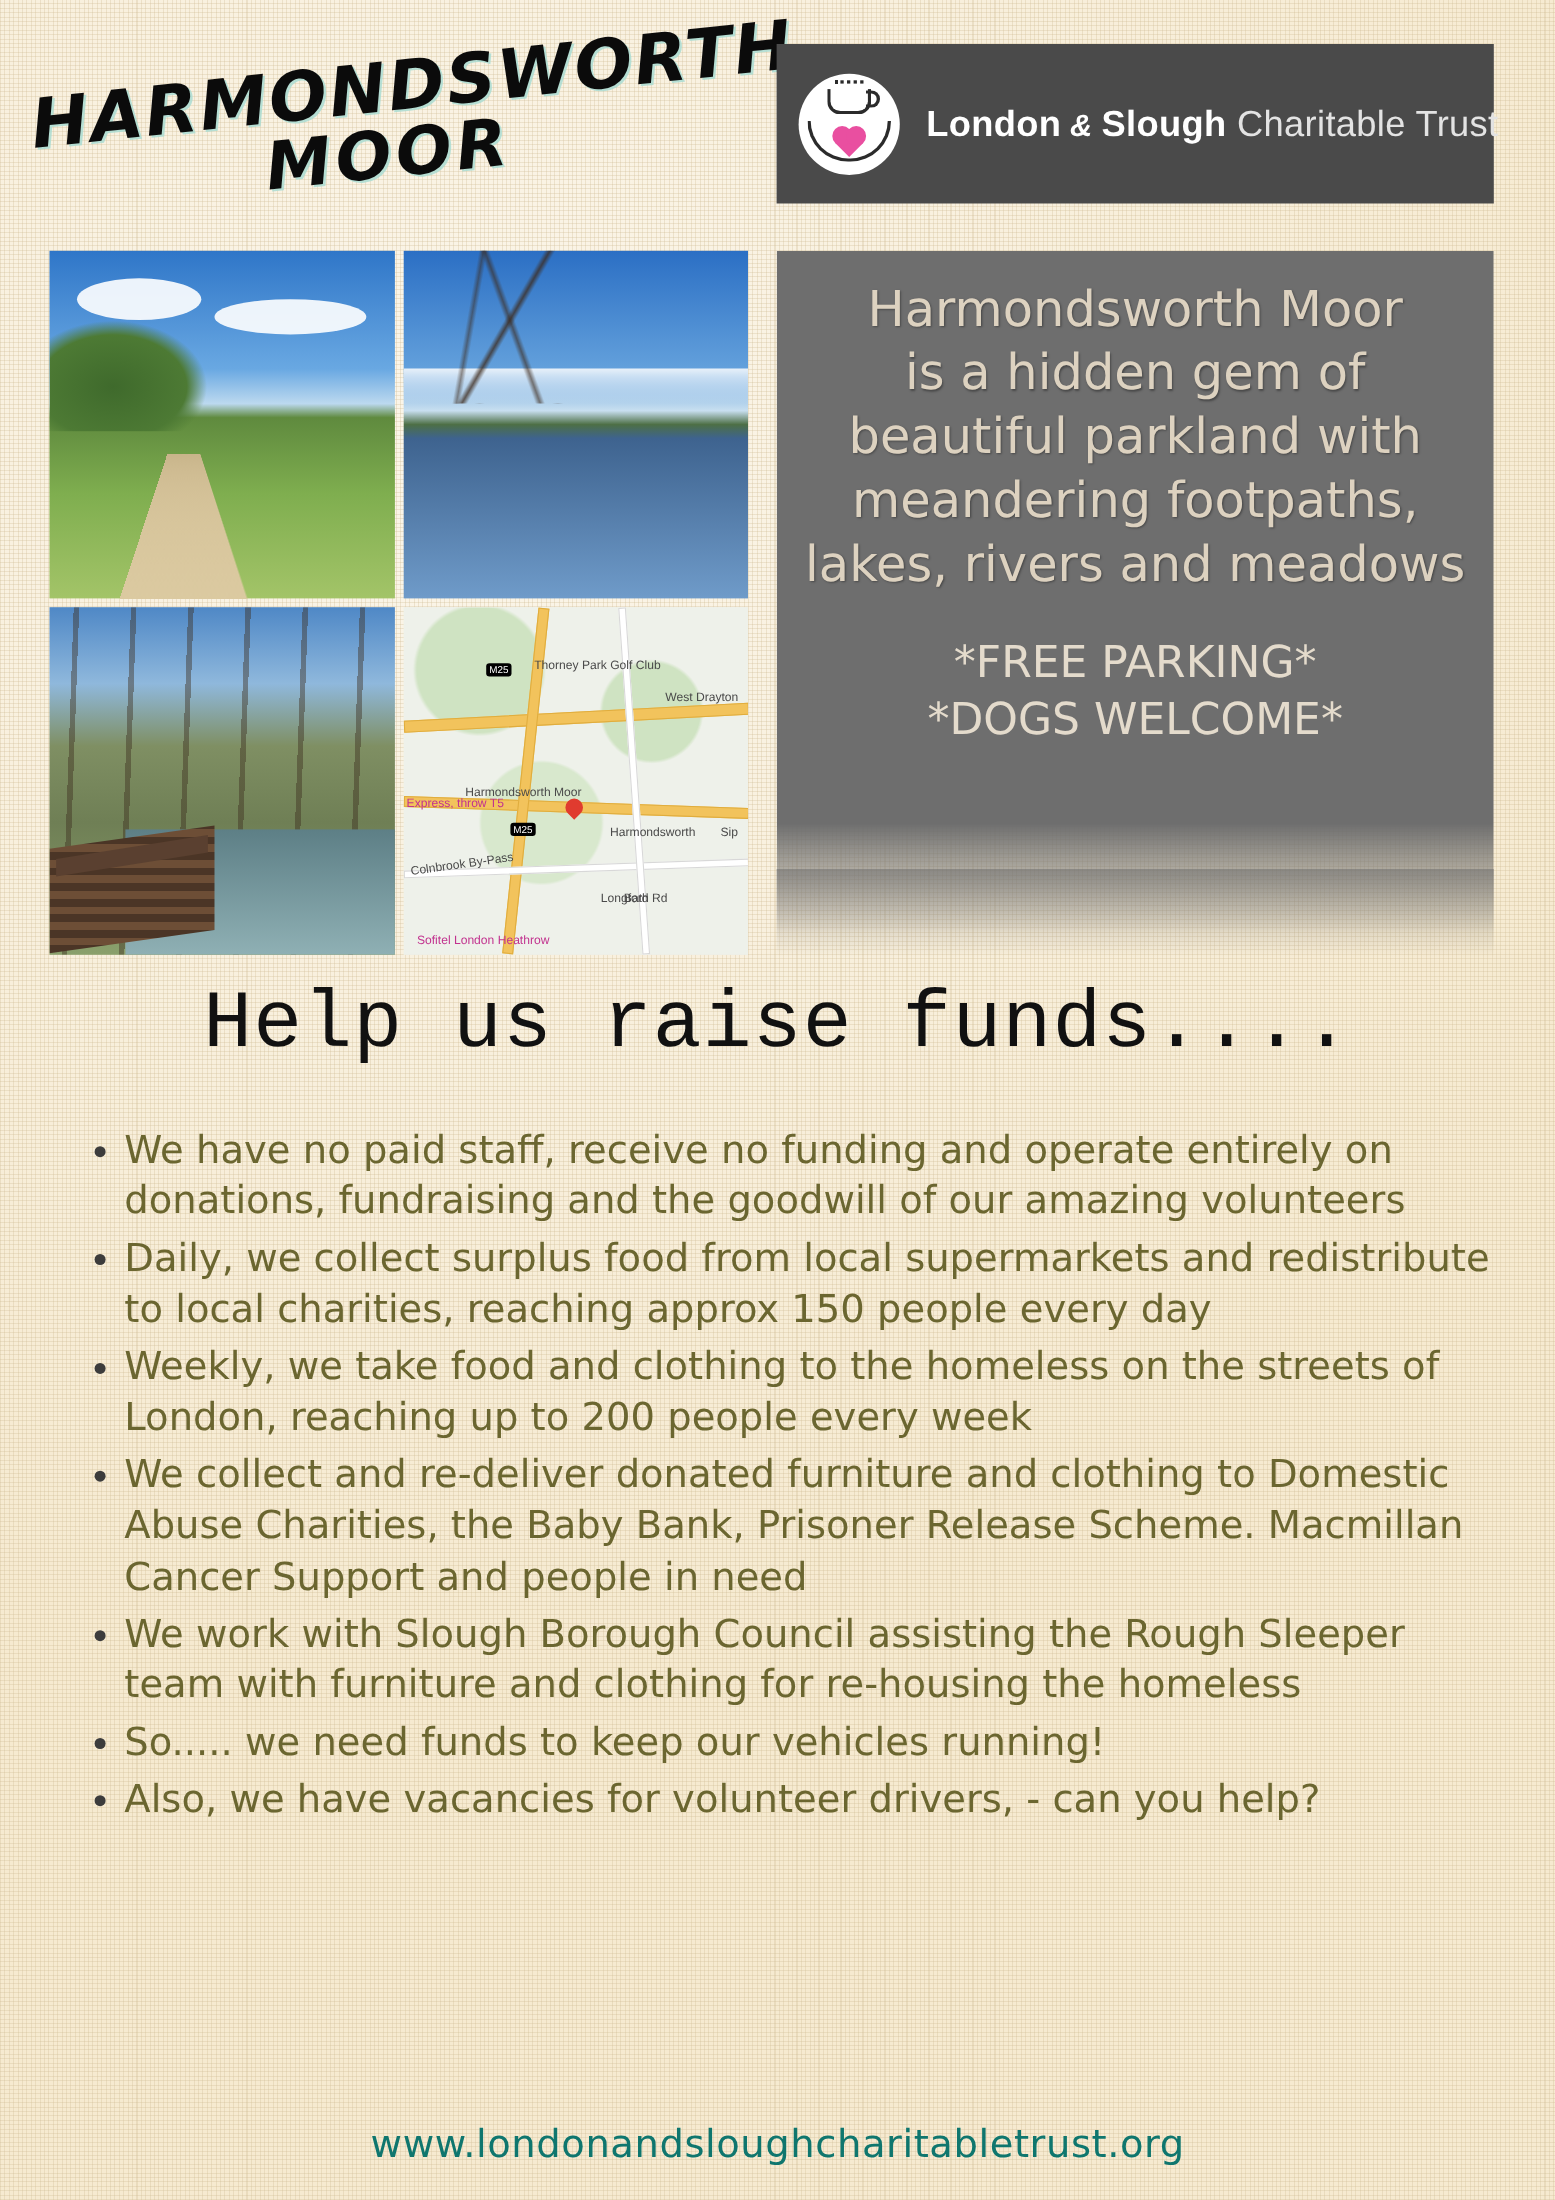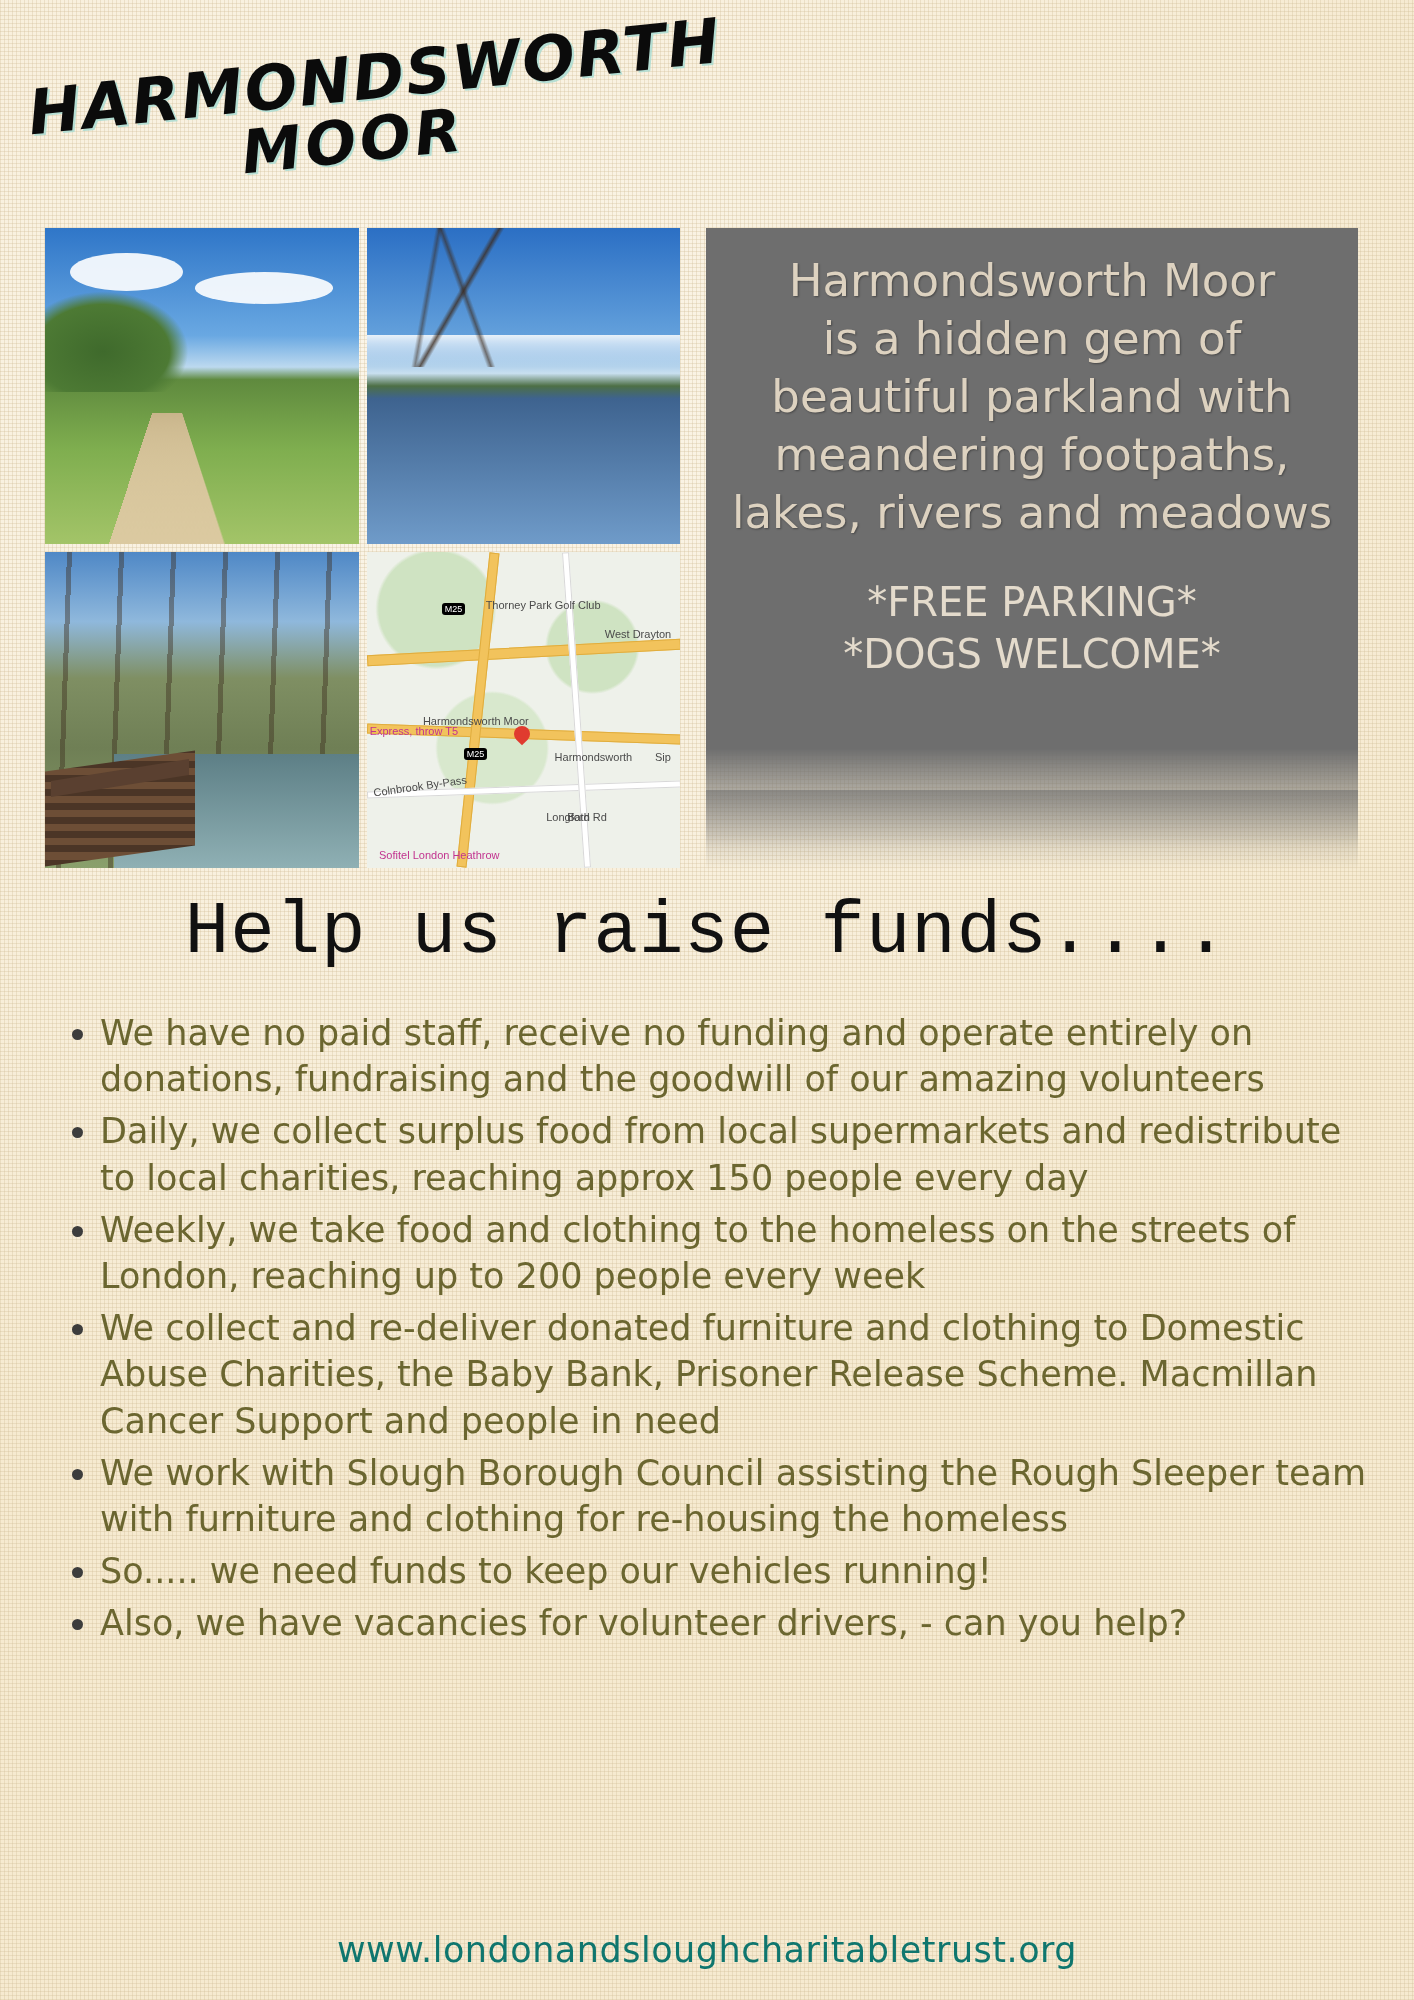--- a/index.html
+++ b/index.html
@@ -273,21 +273,21 @@
     color: #111;
     letter-spacing: 1px;
   }
 
   
   .bullets{
     position:absolute;
     left: 48px;
     right: 30px;
     top: 1010px;
-    margin: 0;
+    margin: 13px;
     padding-left: 52px;
     list-style: disc;
     color: #5d5a24;
   }
   .bullets li{
     font-family: "DejaVu Sans", sans-serif;
     font-size: 35px;
     line-height: 1.32;
     margin-bottom: 6px;
     color: #6b6630;
@@ -310,20 +310,31 @@
 <body>
 
 <div class="page">
   <div class="texture"></div>
 
   <div class="moor-title">
     <span>HARMONDSWORTH</span>
     <span class="l2">MOOR</span>
   </div>
 
+  <div class="logobar">
+    <div class="logo-circle">
+      <span class="steam"></span>
+      <span class="cup"></span>
+      <span class="hands"></span>
+      <span class="heart"></span>
+    </div>
+    <div class="logo-text">
+      <span class="b">London</span><span class="amp"> &amp; </span><span class="b">Slough</span><span class="light"> Charitable Trust</span>
+    </div>
+  </div>
 
   <div class="photos">
     <div class="ph ph1">
       <span class="cloud1"></span>
       <span class="cloud2"></span>
     </div>
     <div class="ph ph2">
       <span class="cloudline"></span>
       <span class="branch"></span>
     </div>

